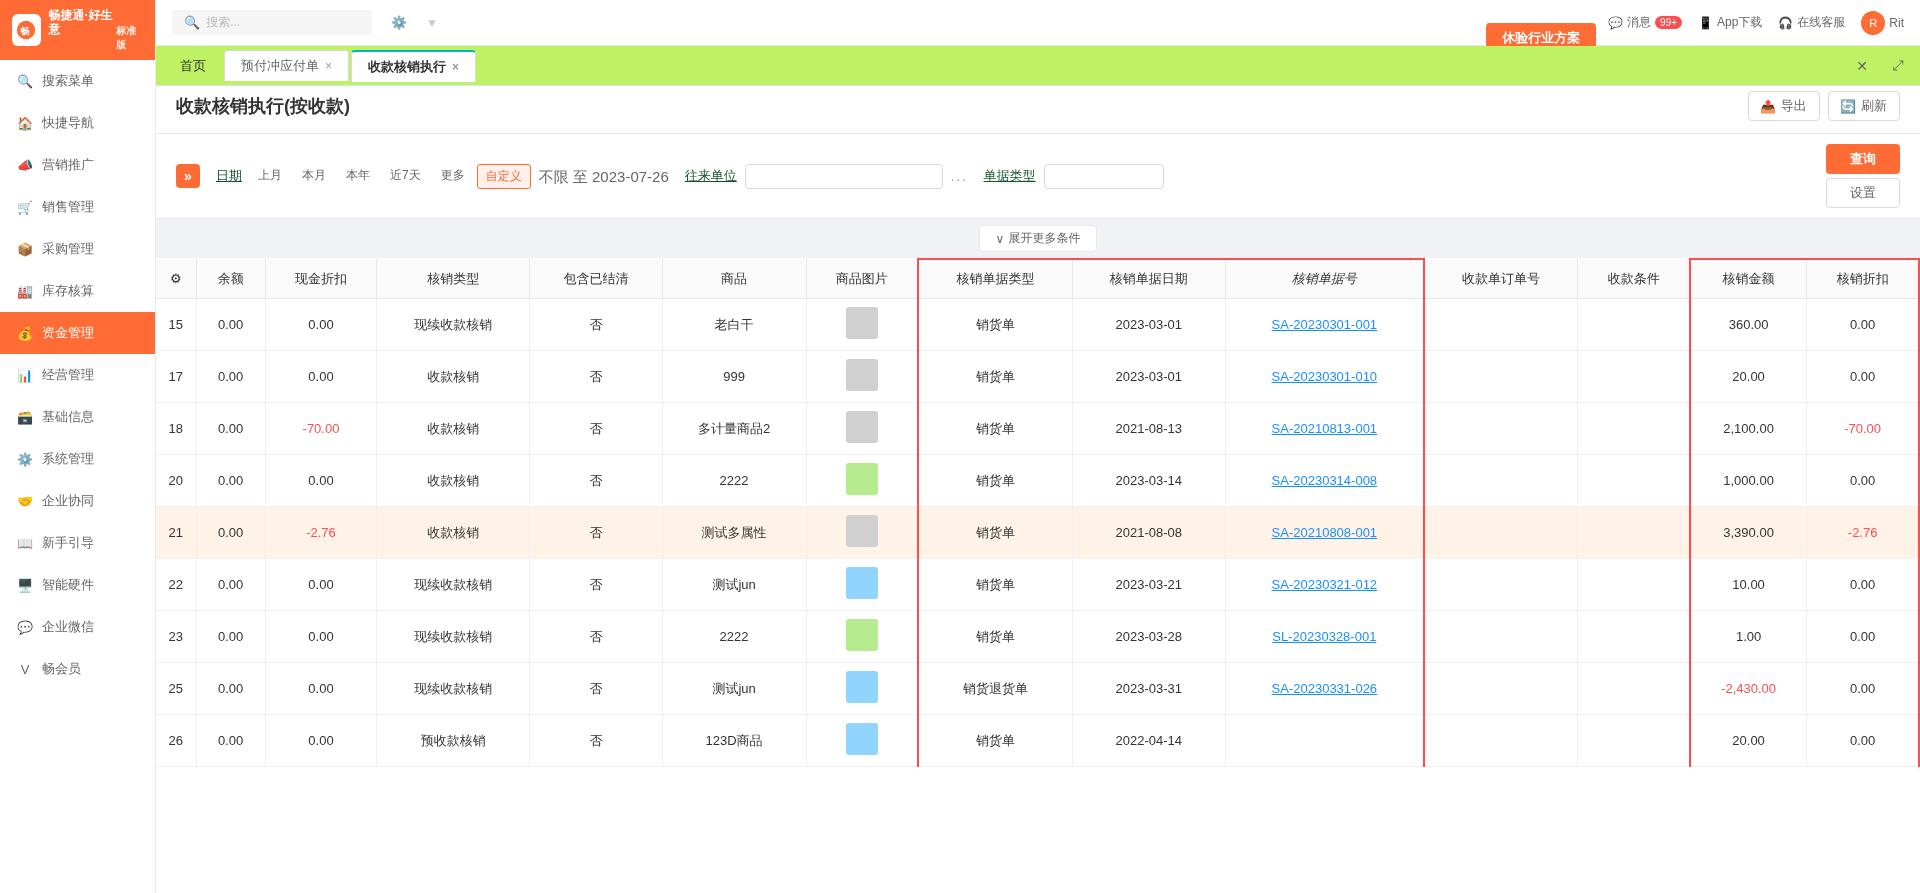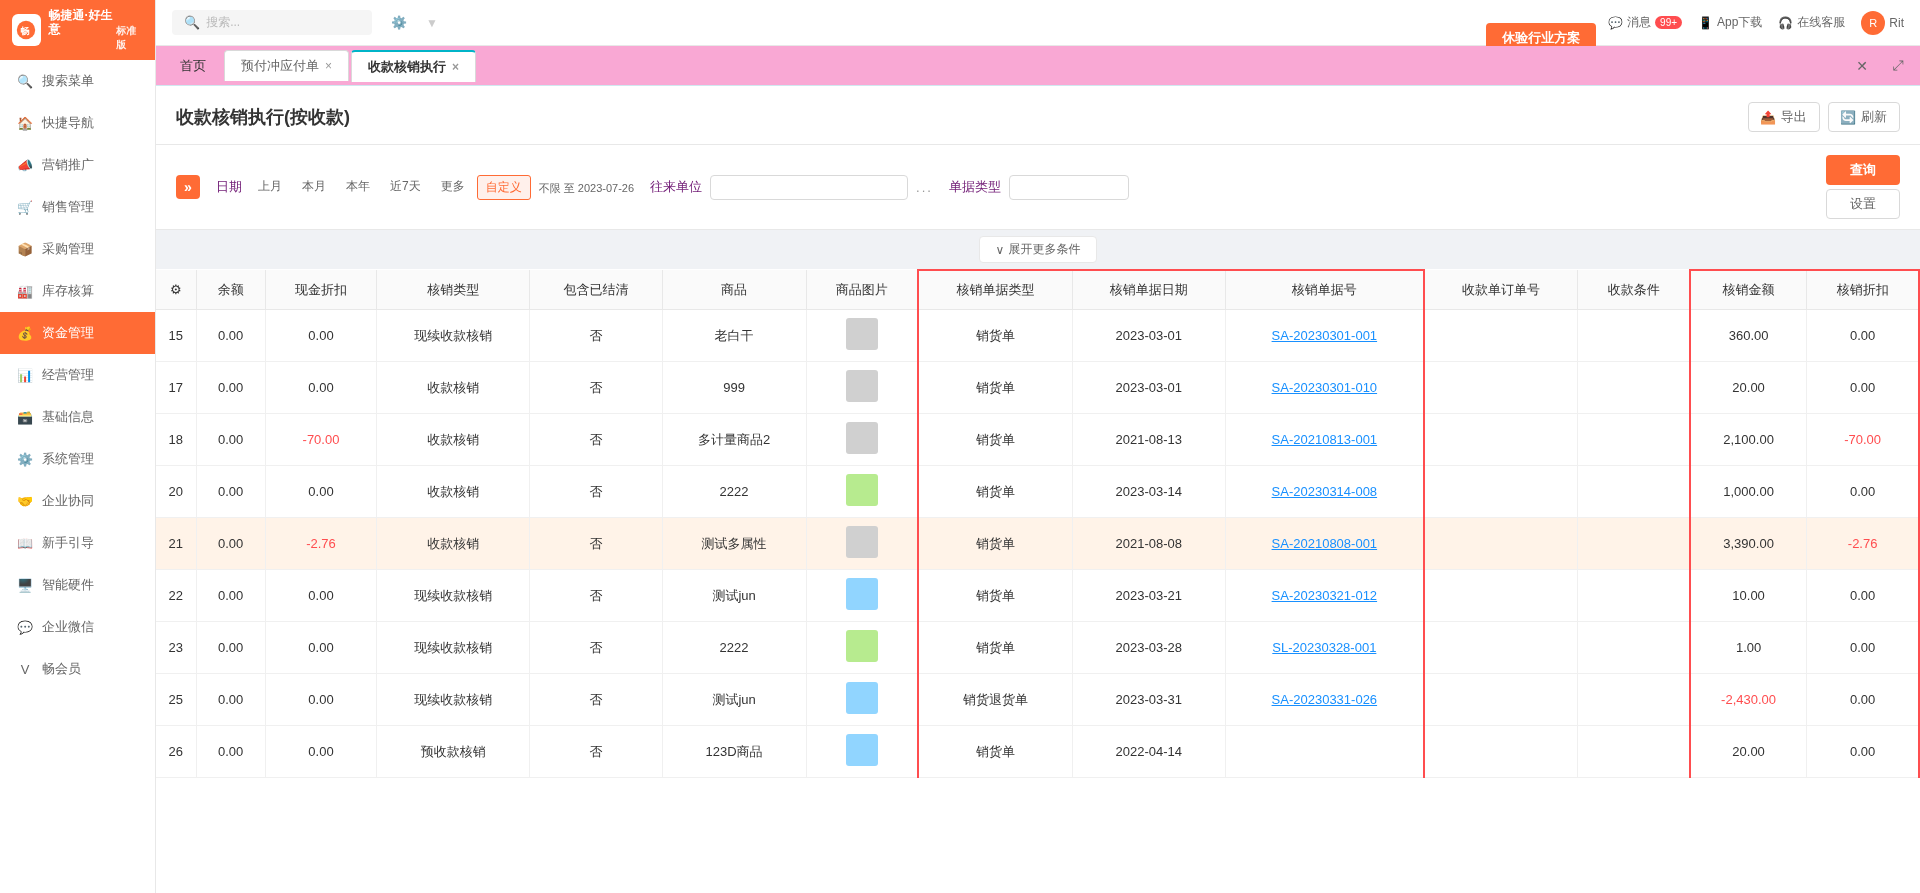--- a/index.html
+++ b/index.html
@@ -24,40 +24,40 @@
     .topbar { height: 46px; background: #fff; display: flex; align-items: center; padding: 0 16px; gap: 12px; border-bottom: 1px solid #e8e8e8; }
     .topbar-search { display: flex; align-items: center; background: #f5f5f5; border-radius: 4px; padding: 4px 12px; gap: 6px; min-width: 200px; color: #999; font-size: 13px; }
     .topbar-spacer { flex: 1; }
     .topbar-btn { background: #ff6b35; color: #fff; border: none; border-radius: 4px; padding: 6px 16px; font-size: 13px; cursor: pointer; font-weight: bold; margin-top: 31px; }
     .topbar-icons { display: flex; align-items: center; gap: 16px; color: #666; font-size: 12px; }
     .topbar-icon-item { display: flex; align-items: center; gap: 4px; cursor: pointer; }
     .badge { background: #ff4d4f; color: #fff; border-radius: 10px; padding: 1px 5px; font-size: 10px; }
     .topbar-settings { width: 30px; height: 30px; display: flex; align-items: center; justify-content: center; cursor: pointer; color: #666; }
 
     
-    .tabs { height: 40px; background: #f9a8d4; display: flex; align-items: center; padding: 16px 8px; gap: 2px; border-bottom: 1px solid #d0e8f0; }
+    .tabs { height: 40px; background: #bef264; display: flex; align-items: center; padding: 16px 8px; gap: 2px; border-bottom: 1px solid #d0e8f0; }
     .tab { display: flex; align-items: center; gap: 6px; padding: 6px 16px; background: #fff; border-radius: 4px 4px 0 0; font-size: 13px; cursor: pointer; color: #666; border: 1px solid #d9d9d9; border-bottom: none; }
     .tab.active { background: #fff; color: #333; font-weight: bold; border-top: 2px solid #00b4c8; }
     .tab .close-x { color: #999; font-size: 12px; cursor: pointer; }
     .tab-home { background: transparent; border: none; color: #333; }
     .tabs-right { margin-left: auto; display: flex; gap: 8px; }
     .tabs-right-btn { width: 28px; height: 28px; display: flex; align-items: center; justify-content: center; cursor: pointer; color: #666; font-size: 14px; }
 
     
     .content { flex: 1; background: #f5f6fa; overflow: hidden; display: flex; flex-direction: column; }
-    .content-header { background: #fff; padding: 16px 20px 12px; display: flex; align-items: center; justify-content: space-between; border-bottom: 1px solid #e8e8e8; }
+    .content-header { background: #fff; padding: 5px 20px 12px; display: flex; align-items: center; justify-content: space-between; border-bottom: 1px solid #e8e8e8; }
     .page-title { font-size: 18px; font-weight: bold; color: #333; }
     .header-actions { display: flex; gap: 8px; }
     .action-btn { display: flex; align-items: center; gap: 4px; padding: 5px 12px; border: 1px solid #d9d9d9; border-radius: 4px; cursor: pointer; font-size: 13px; background: #fff; color: #666; }
 
     
     .filter-bar { background: #fff; padding: 10px 20px; display: flex; align-items: center; gap: 16px; border-bottom: 1px solid #e8e8e8; flex-wrap: wrap; }
     .filter-expand-btn { width: 24px; height: 24px; background: #ff6b35; color: #fff; border-radius: 4px; display: flex; align-items: center; justify-content: center; cursor: pointer; font-size: 14px; font-weight: bold; }
     .filter-group { display: flex; align-items: center; gap: 8px; }
-    .filter-label { color: #701a75; font-size: 13px; white-space: nowrap; }
+    .filter-label { color: #14532d; font-size: 13px; white-space: nowrap; text-decoration: underline; }
     .filter-date-btns { display: flex; gap: 4px; }
     .date-btn { padding: 3px 8px; font-size: 12px; color: #666; cursor: pointer; border-radius: 3px; }
     .date-btn.active { background: #fff0eb; color: #ff6b35; border: 1px solid #ff6b35; }
     .filter-input { border: 1px solid #d9d9d9; border-radius: 4px; padding: 4px 10px; font-size: 13px; min-width: 160px; outline: none; }
     .filter-dots { color: #999; letter-spacing: 2px; }
     .filter-select { border: 1px solid #d9d9d9; border-radius: 4px; padding: 4px 28px 4px 10px; font-size: 13px; outline: none; appearance: none; min-width: 120px; background: #fff; }
     .filter-query-btn { background: #ff6b35; color: #fff; border: none; border-radius: 4px; padding: 6px 24px; font-size: 13px; cursor: pointer; font-weight: bold; }
     .filter-setting-btn { border: 1px solid #d9d9d9; background: #fff; border-radius: 4px; padding: 5px 12px; font-size: 13px; cursor: pointer; color: #666; }
 
     
@@ -242,21 +242,21 @@
       <div class="filter-group">
         <span class="filter-label">日期</span>
         <div class="filter-date-btns">
           <span class="date-btn">上月</span>
           <span class="date-btn">本月</span>
           <span class="date-btn">本年</span>
           <span class="date-btn">近7天</span>
           <span class="date-btn">更多</span>
           <span class="date-btn active">自定义</span>
         </div>
-        <div style="margin-top:2px;"><span style="color:#666;font-size:11px;text-align:right;">不限 至 2023-07-26</span></div>
+        <div style="margin-top:2px;"><span style="color:#666;font-size:15px;text-align:right;">不限 至 2023-07-26</span></div>
       </div>
       <div class="filter-group">
         <span class="filter-label">往来单位</span>
         <input class="filter-input" type="text" placeholder="" style="">
         <span class="filter-dots">...</span>
       </div>
       <div class="filter-group">
         <span class="filter-label">单据类型</span>
         <select class="filter-select">
           <option></option>
@@ -281,21 +281,21 @@
           <tr>
             <th class="col-index">⚙</th>
             <th>余额</th>
             <th>现金折扣</th>
             <th>核销类型</th>
             <th>包含已结清</th>
             <th>商品</th>
             <th>商品图片</th>
             <th class="red-group-1" style="border-top:2px solid #ff4d4f;">核销单据类型</th>
             <th style="border-top:2px solid #ff4d4f;">核销单据日期</th>
-            <th style="border-top:2px solid #ff4d4f;border-right:2px solid #ff4d4f;">核销单据号</th>
+            <th style="border-top:2px solid #ff4d4f;border-right:2px solid #ff4d4f;font-style:italic;">核销单据号</th>
             <th>收款单订单号</th>
             <th>收款条件</th>
             <th style="border-top:2px solid #ff4d4f;border-left:2px solid #ff4d4f;">核销金额</th>
             <th style="border-top:2px solid #ff4d4f;border-right:2px solid #ff4d4f;">核销折扣</th>
           </tr>
         </thead>
         <tbody id="table-body">
         <tr>
     <td>15</td>
     <td>0.00</td>

